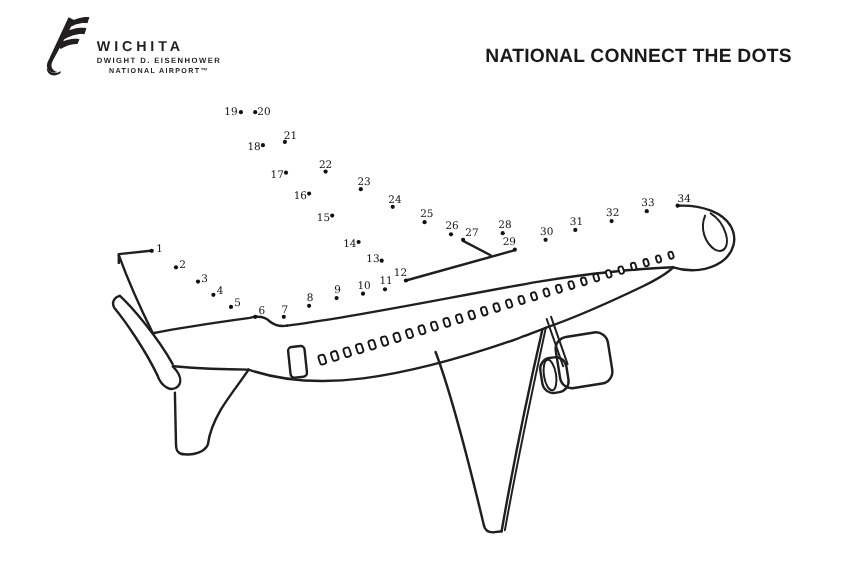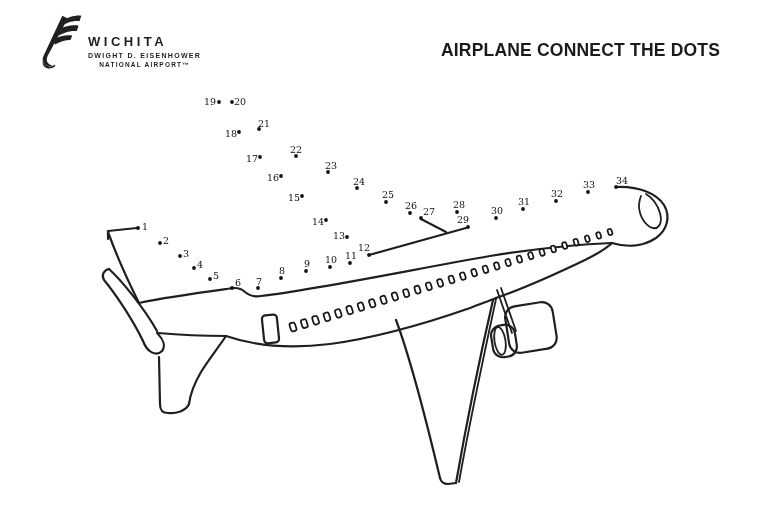--- a/index.html
+++ b/index.html
@@ -44,21 +44,21 @@
       <path d="M27,30 C35,25 44,24 49,25 L47,30 C41,30 35,32 30,35 Z"></path>
     </g>
   </svg>
   <div class="logo-text">
     <div class="logo-brand">WICHITA</div>
     <div class="logo-sub">DWIGHT D. EISENHOWER</div>
     <div class="logo-sub2">NATIONAL AIRPORT™</div>
   </div>
 </div>
 
-<div class="page-title">AIRPLANE CONNECT THE DOTS</div>
+<div class="page-title">NATIONAL CONNECT THE DOTS</div>
 
 <svg id="drawing" viewBox="0 0 768 512">
 
   <g>
 
     <path class="outline" d="M108,239 L108,231 L137,228"></path>
 
     <path class="outline" d="M108,232 C116,254 129,283 139,303"></path>
 
     <path class="outline" d="M139,303 C168,297 205,292 227,289 C235,287 241,288 245,292 C250,296 256,297 261,296"></path>

